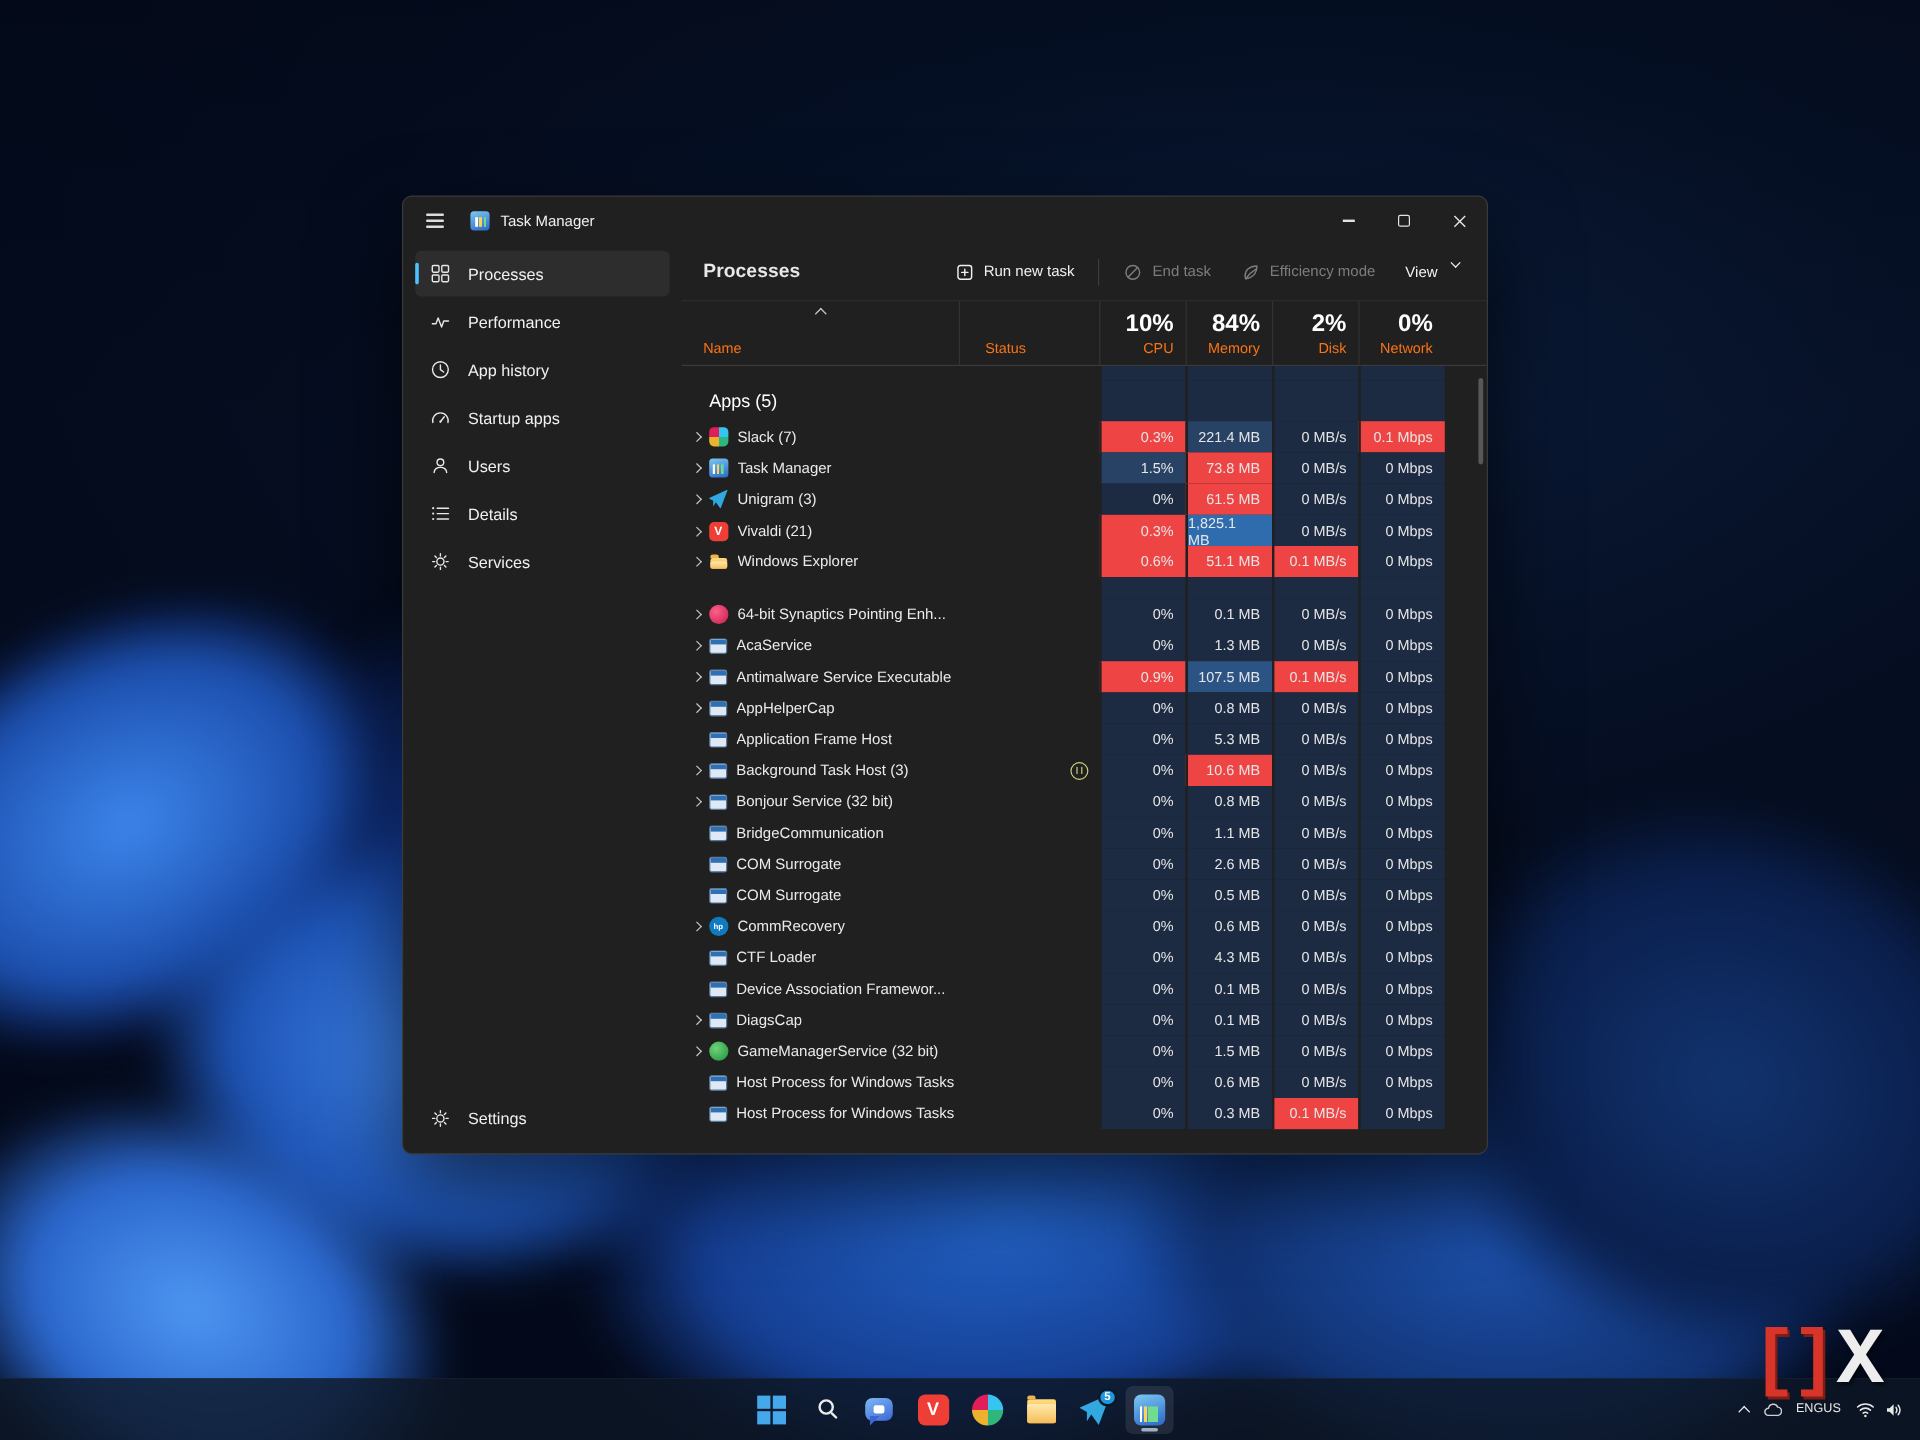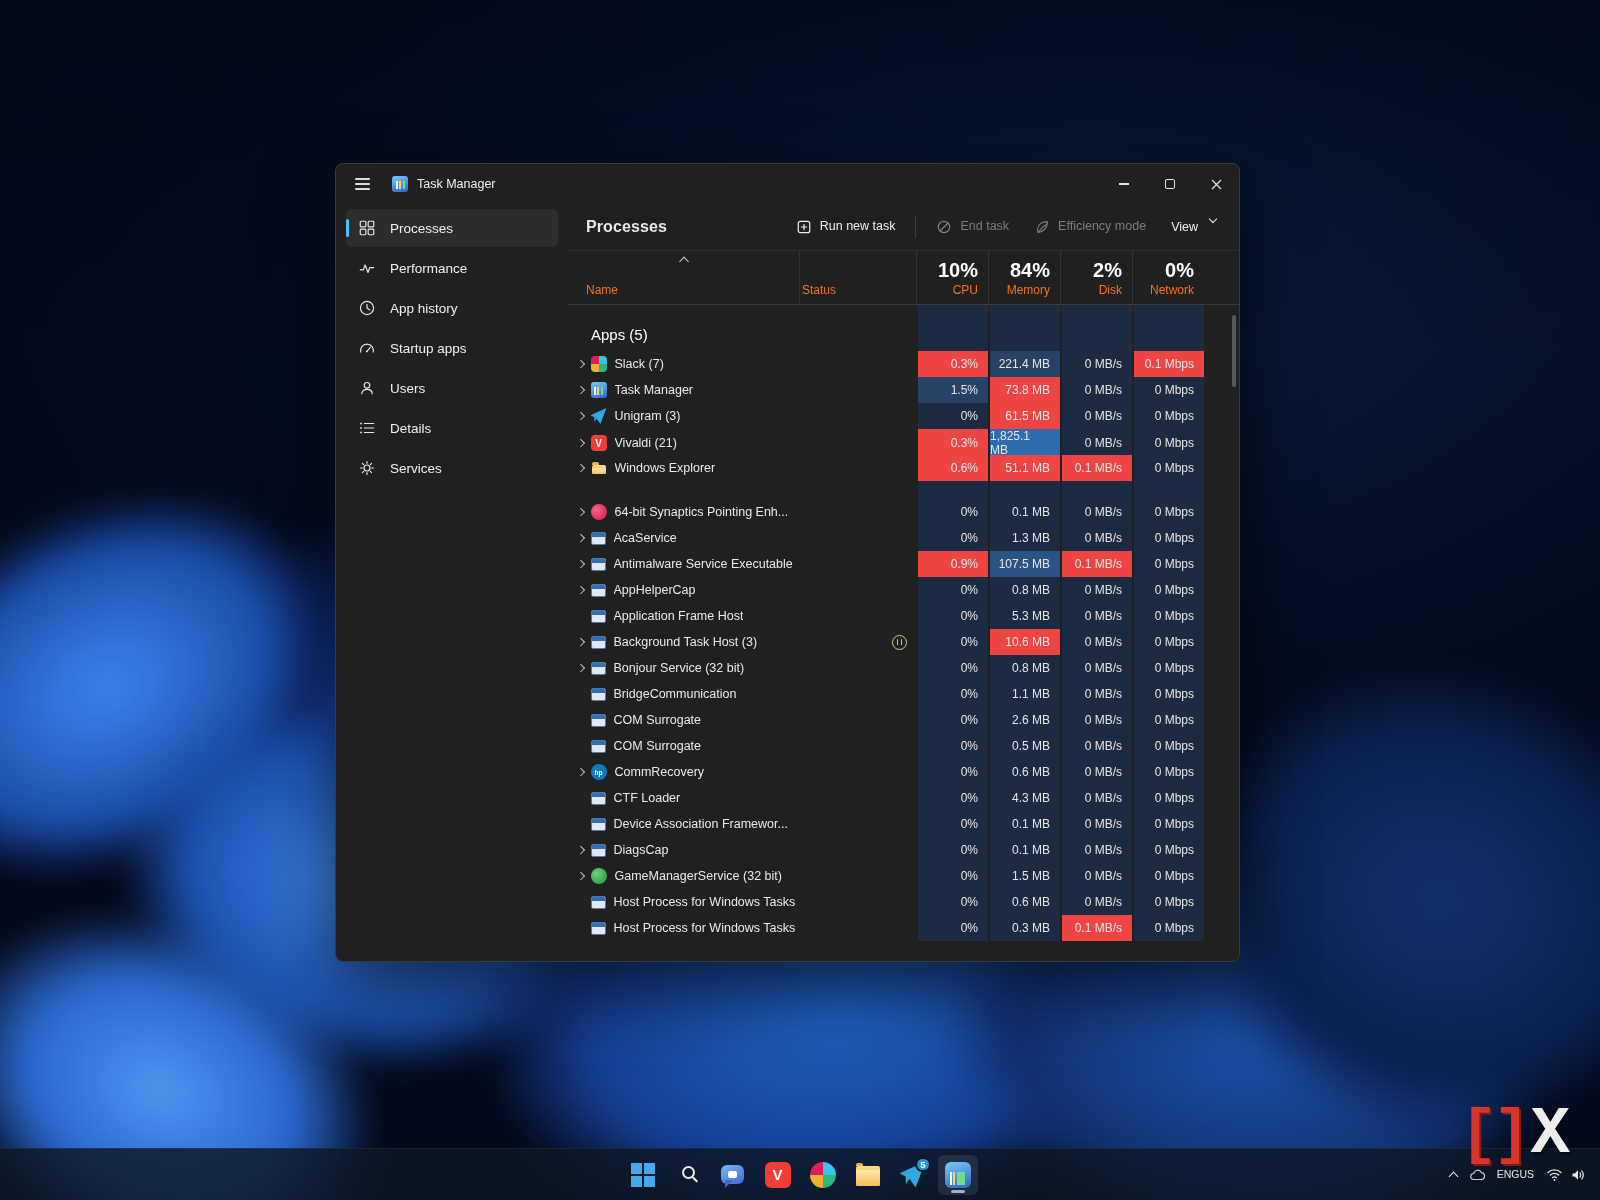--- a/index.html
+++ b/index.html
@@ -48,21 +48,21 @@
   .act-btn{display:flex;align-items:flex-start;gap:8px;padding:6px 9px;border-radius:5px;color:#f0f0f0}
   .act-btn.disabled{color:#7d7d7d}
   .act-sep{width:1px;height:22px;background:#3d3d3d;margin:0 4px}
   .cd{width:6px;height:6px;border-right:1.3px solid currentColor;border-bottom:1.3px solid currentColor;transform:rotate(45deg);margin-left:4px;margin-top:-4px}
 
   
   .t-grid{display:grid;grid-template-columns:231px 117px 72px 72px 72px 72px}
   .t-head{height:54px;flex:none;border-bottom:1px solid #3a3a3a;position:relative}
   .t-head .c{display:flex;flex-direction:column;justify-content:flex-end;padding-bottom:7px}
   .t-head .c.name{padding-left:18px;position:relative}
-  .t-head .c.status{padding-left:2px;border-left:1px solid #333}
+  .t-head .c.status{padding-left:21px;border-left:1px solid #333}
   .t-head .c.val{align-items:flex-end;padding-right:10px;border-left:1px solid #333}
   .hc-total{font-size:20px;font-weight:700;color:#fff;margin-bottom:1px}
   .hc-label{font-size:12px;color:#f97316}
   .sort-caret{position:absolute;top:7px;left:50%;width:7px;height:7px;border-left:1.4px solid #c9c9c9;border-top:1.4px solid #c9c9c9;transform:translateX(-50%) rotate(45deg)}
 
   .list-wrap{flex:1;position:relative;overflow:hidden}
   .t-row{height:26px}
   .t-row .c{display:flex;align-items:center;min-width:0}
   .t-row .c.val{justify-content:flex-end;padding-right:10px;font-size:12px;color:#e6e6e6;border-left:2px solid #202020}
   .t-row.group{height:34px}
@@ -221,20 +221,28 @@
         </div>
         <div class="nav-item">
 
           <svg class="nav-ic" width="18" height="18" viewBox="0 0 20 20" fill="none" stroke="#e8e8e8" stroke-width="1.3" stroke-linecap="round" stroke-linejoin="round">
             <circle cx="10" cy="10" r="3.3"></circle>
               <path d="M10 2.8v2M10 15.2v2M2.8 10h2M15.2 10h2M4.9 4.9l1.4 1.4M13.7 13.7l1.4 1.4M4.9 15.1l1.4-1.4M13.7 6.3l1.4-1.4"></path>
           </svg>
           <span class="nav-label">Services</span>
         </div>
 
+        <div class="nav-item settings-item">
+
+          <svg class="nav-ic" width="18" height="18" viewBox="0 0 20 20" fill="none" stroke="#e8e8e8" stroke-width="1.3" stroke-linecap="round" stroke-linejoin="round">
+            <circle cx="10" cy="10" r="3.3"></circle>
+              <path d="M10 2.8v2M10 15.2v2M2.8 10h2M15.2 10h2M4.9 4.9l1.4 1.4M13.7 13.7l1.4 1.4M4.9 15.1l1.4-1.4M13.7 6.3l1.4-1.4"></path>
+          </svg>
+          <span class="nav-label">Settings</span>
+        </div>
       </div>
 
       <div class="main">
         <div class="toolbar">
           <span class="page-title">Processes</span>
           <div class="tb-actions">
             <div class="act-btn">
               <svg width="16" height="16" viewBox="0 0 16 16" fill="none" stroke="currentColor" stroke-width="1.2" stroke-linecap="round">
                 <rect x="2.3" y="2.3" width="11.4" height="11.4" rx="2"></rect>
                   <path d="M8 5.4v5.2M5.4 8h5.2"></path>

